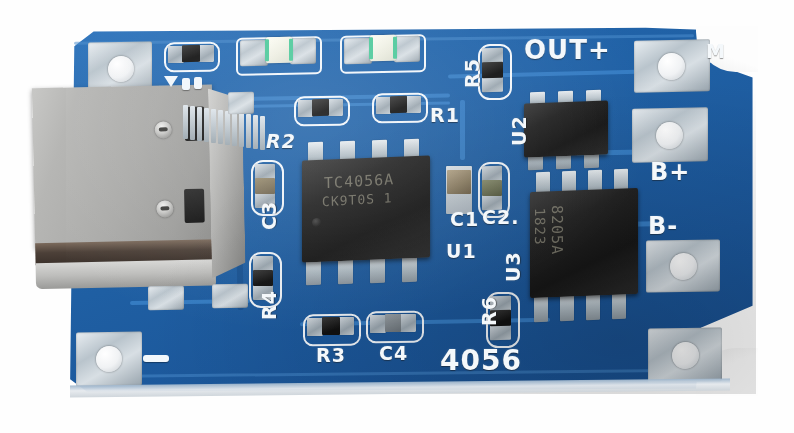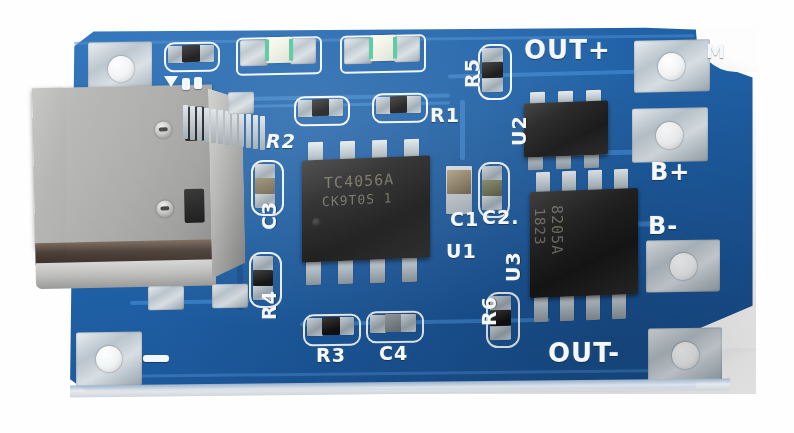--- a/index.html
+++ b/index.html
@@ -383,26 +383,26 @@
 
     <div class="pad" style="left:148px;top:286px;width:36px;height:24px;transform:skewY(-1deg);"></div>
     <div class="pad" style="left:212px;top:284px;width:36px;height:24px;transform:skewY(-1deg);"></div>
     <div class="pad" style="left:228px;top:92px;width:26px;height:22px;transform:skewY(-1deg);"></div>
 
     <div class="gloss"></div>
     <div class="edge-bottom"></div>
 
     <div class="silk" style="left:524px;top:35px;font-size:26px;">OUT+</div>
 
-    <div class="silk" style="left:548px;top:338px;font-size:26px;">OUT-</div>
 
     <div class="silk" style="left:650px;top:158px;font-size:24px;">B+</div>
 
     <div class="silk" style="left:648px;top:212px;font-size:24px;">B-</div>
 
+    <div class="silk" style="left:440px;top:344px;font-size:28px;">4056</div>
 
     <div class="silk-m" style="left:706px;top:40px;">M</div>
 
     <div class="silk" style="left:430px;top:104px;font-size:19px;">R1</div>
     <div class="silk" style="left:266px;top:130px;font-size:19px;font-style:italic;">R2</div>
     <div class="silk" style="left:316px;top:344px;font-size:19px;">R3</div>
     <div class="silk rot" style="left:258px;top:320px;font-size:19px;">R4</div>
     <div class="silk rot" style="left:461px;top:88px;font-size:19px;">R5</div>
     <div class="silk rot" style="left:478px;top:326px;font-size:19px;">R6</div>
 

